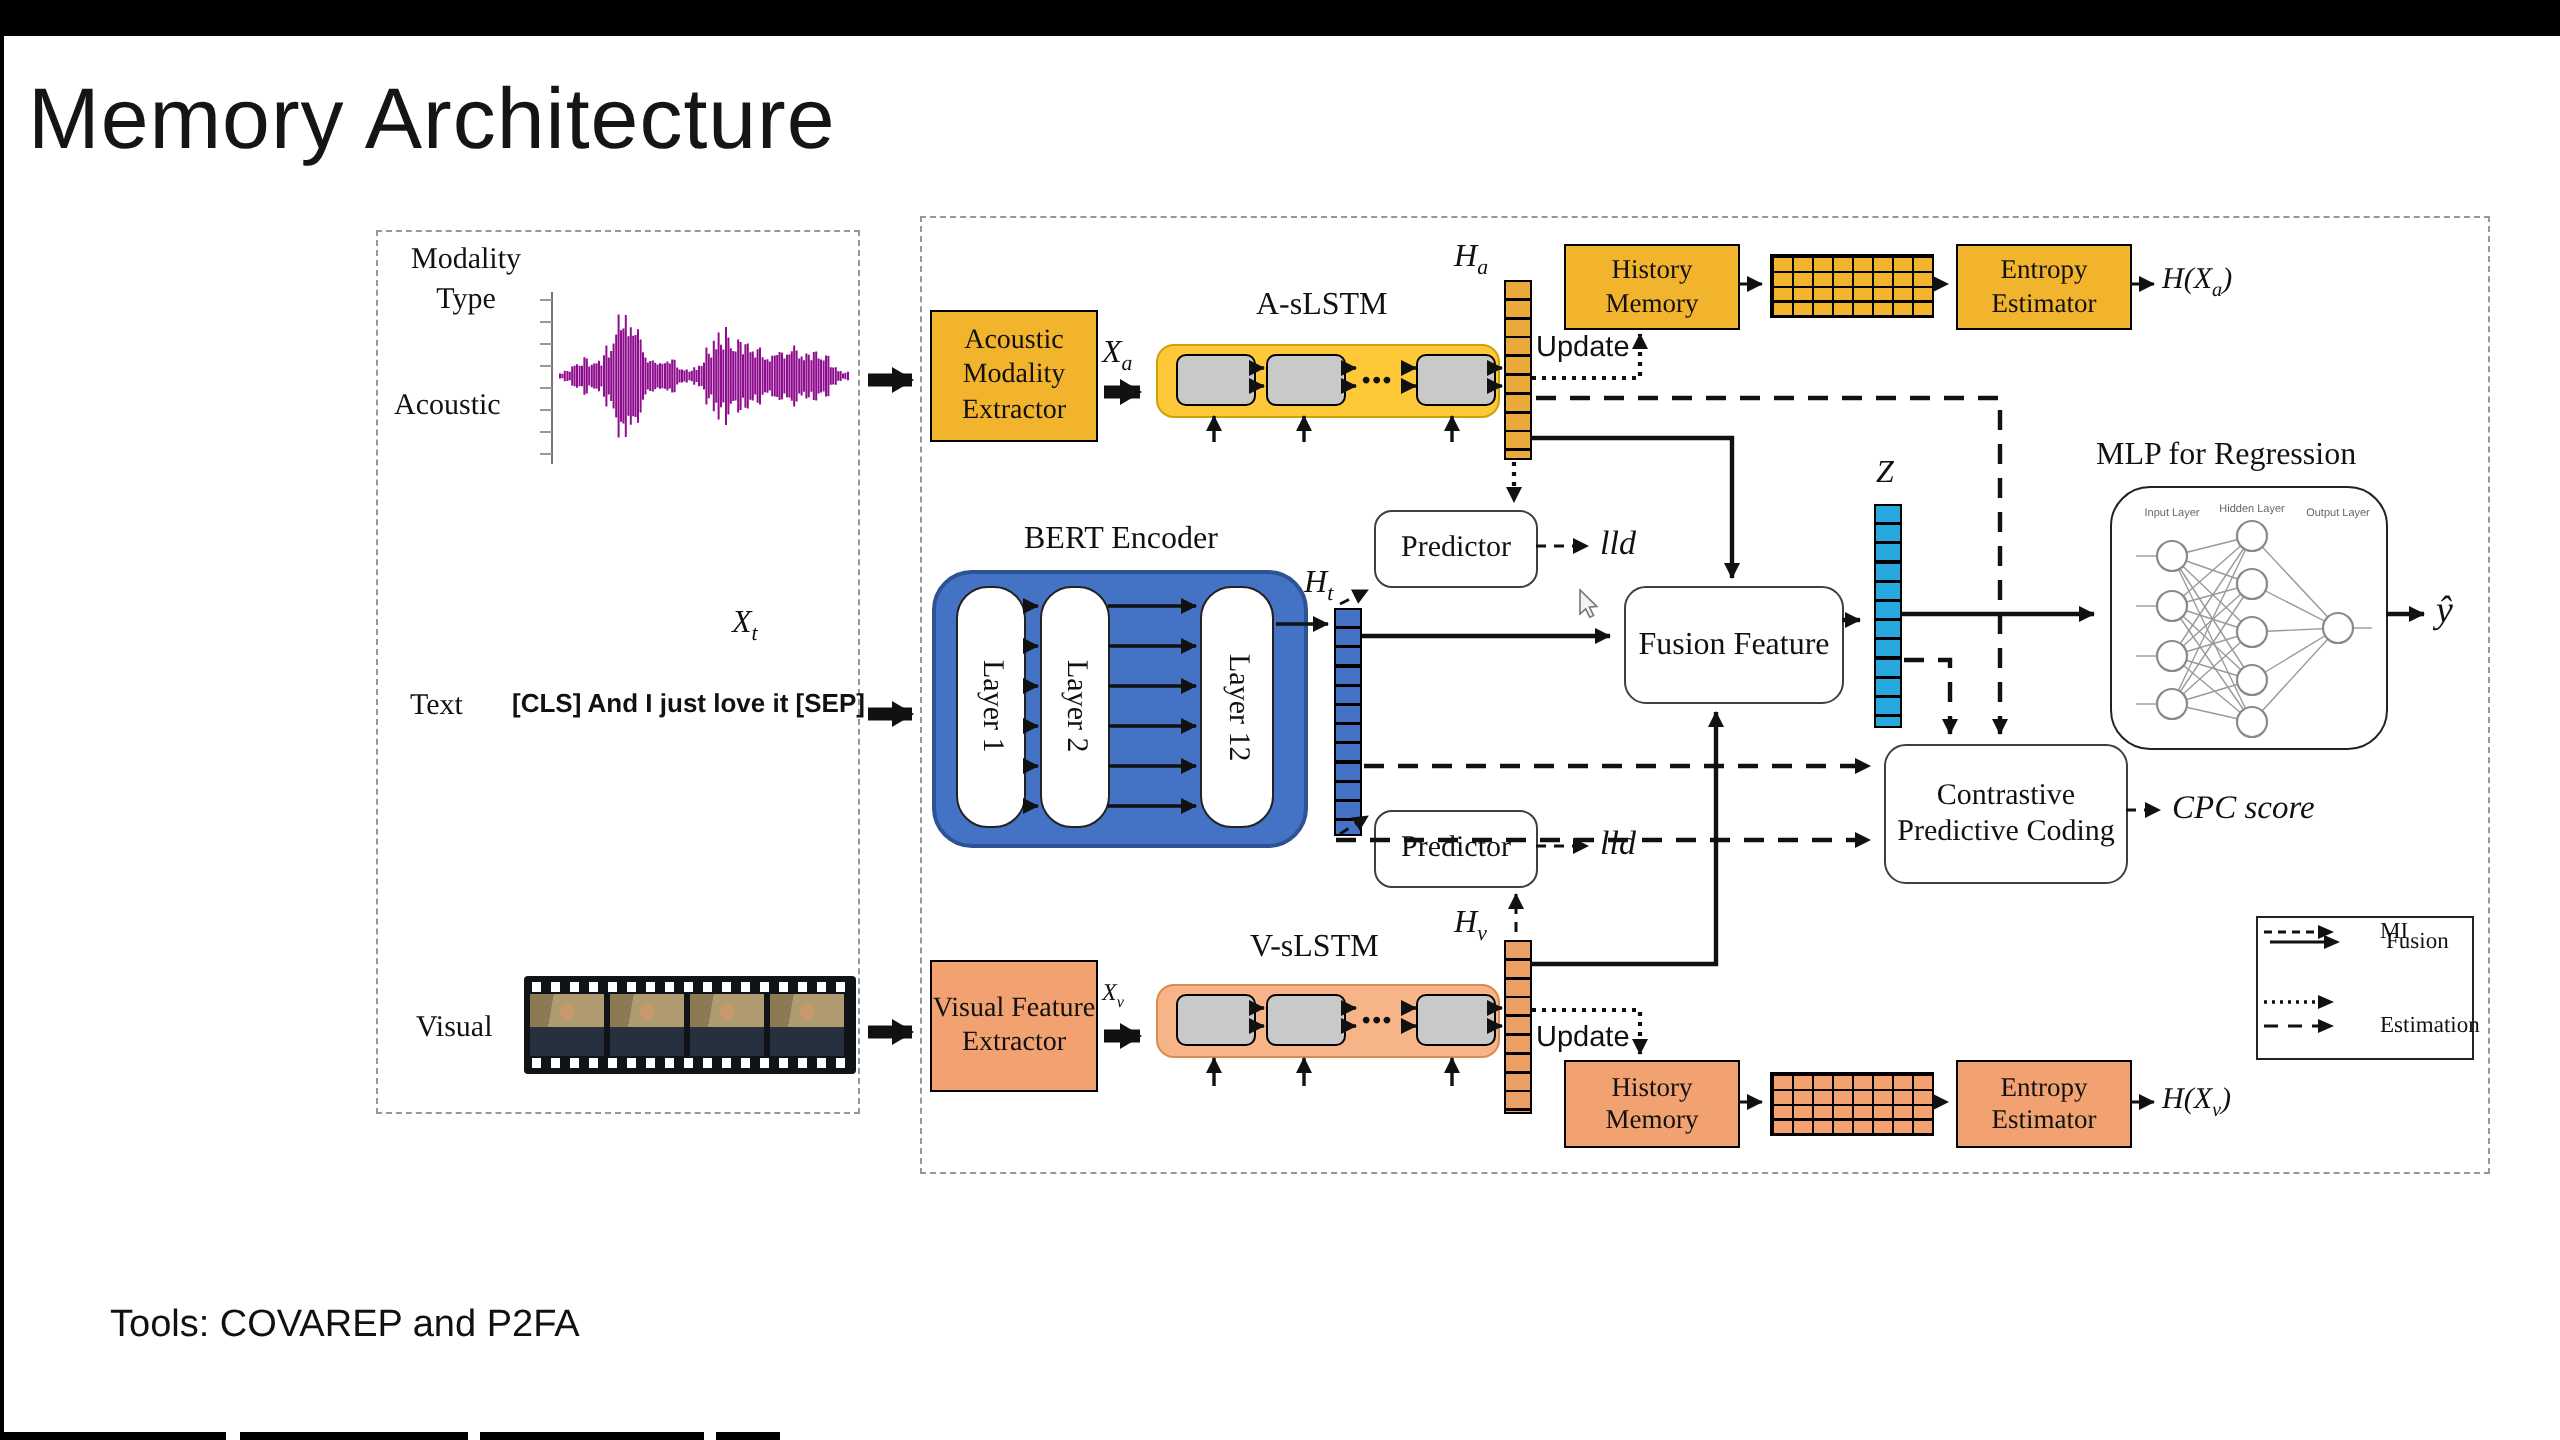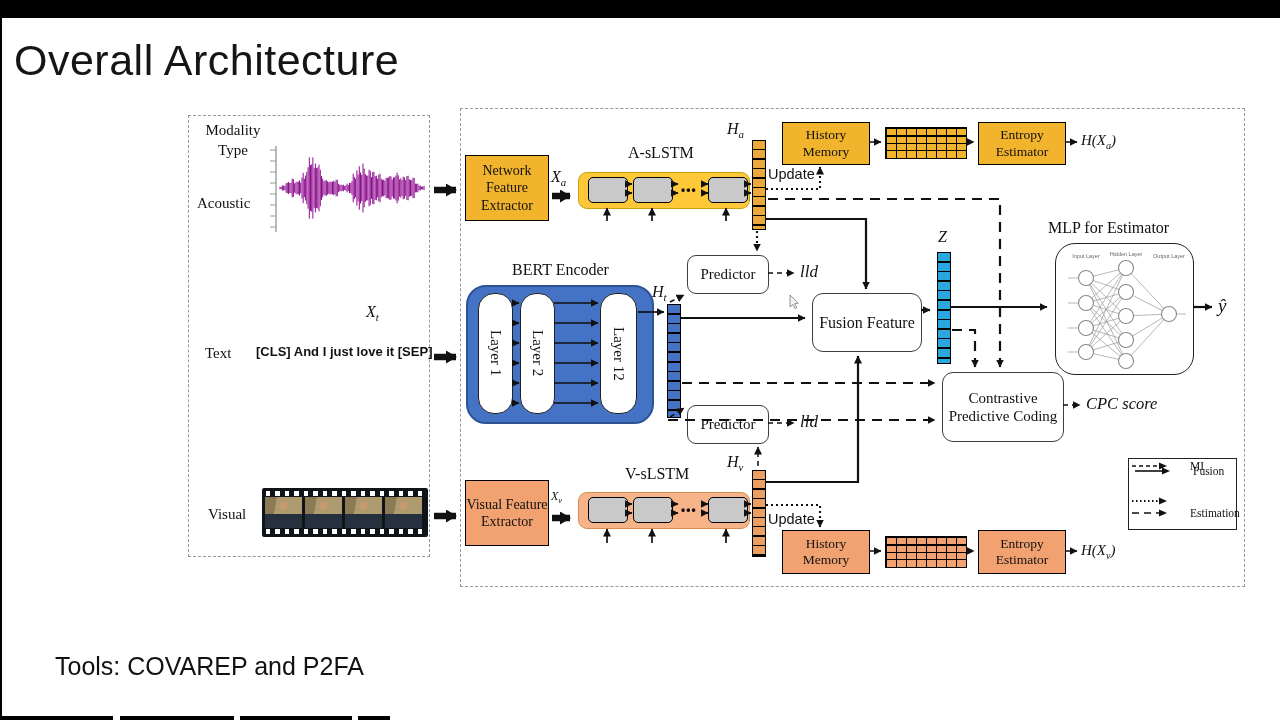--- a/index.html
+++ b/index.html
@@ -3,21 +3,21 @@
 <meta charset="utf-8">
 <style>
   html,body{margin:0;padding:0;background:#fff;}
   #stage{position:relative;width:1280px;height:720px;background:#fff;overflow:hidden;
          font-family:"Liberation Serif",serif;color:#111;}
   .abs{position:absolute;}
   #topbar{left:0;top:0;width:1280px;height:18px;background:#000;}
   #leftline{left:0;top:0;width:2px;height:720px;background:#000;}
   #title{left:14px;top:36px;font-family:"Liberation Sans",sans-serif;font-weight:300;
          font-size:43px;color:#151515;letter-spacing:.5px;}
-  #footer{left:55px;top:652px;font-family:"Liberation Sans",sans-serif;font-size:25px;color:#111;}
+  #footer{left:55px;top:652px;font-family:"Liberation Sans",sans-serif;font-size:19px;color:#111;}
   .dashedbox{border:1.6px dashed #8d9aa6;}
   
   .gbox{background:#F2B32D;border:1.7px solid #000;}
   .obox{background:#F2A171;border:1.7px solid #000;}
   .wbox{background:#fff;border:1.7px solid #3f3f3f;border-radius:9px;}
   .cbox{display:flex;align-items:center;justify-content:center;text-align:center;line-height:1.22;}
   .fs14{font-size:14px;} .fs15{font-size:15px;} .fs13{font-size:13.5px;} .fs16{font-size:16px;}
   .lab{font-size:15px;}
   .it{font-style:italic;}
   sub{font-size:.68em;}
@@ -50,21 +50,21 @@
       linear-gradient(100deg,#8c7a55 0 28%,#b09a6f 28% 100%);}
   svg text{font-family:"Liberation Sans",sans-serif;}
 </style>
 </head>
 <body>
 
 <div id="stage">
 
   <div class="abs" id="topbar"></div>
   <div class="abs" id="leftline"></div>
-  <div class="abs" id="title">Overall Architecture</div>
+  <div class="abs" id="title">Memory Architecture</div>
   <div class="abs" id="footer">Tools: COVAREP and P2FA</div>
 
   <div class="abs dashedbox" style="left:188px;top:115px;width:240px;height:440px;"></div>
   <div class="abs" style="left:196px;top:121px;width:74px;text-align:center;font-size:15px;line-height:1.3;">Modality Type</div>
   <div class="abs lab" style="left:197px;top:183px;margin-top:12px;">Acoustic</div>
   <div class="abs lab" style="left:205px;top:345px;">Text</div>
   <div class="abs lab" style="left:208px;top:506px;">Visual</div>
   <div class="abs it" style="left:366px;top:303px;font-size:16px;"><i>X</i><sub>t</sub></div>
   <div class="abs" style="left:256px;top:344px;font-family:'Liberation Sans',sans-serif;font-weight:bold;font-size:13px;">[CLS] And I just love it [SEP]</div>
 
@@ -89,21 +89,21 @@
       <div class="frame"></div>
       <div class="frame"></div>
       <div class="frame"></div>
       <div class="frame"></div>
     </div>
     <div class="sprocket"></div>
   </div>
 
   <div class="abs dashedbox" style="left:460px;top:108px;width:783px;height:477px;"></div>
 
-  <div class="abs gbox cbox fs14" style="left:465px;top:155px;width:82px;height:64px;">Network Feature Extractor</div>
+  <div class="abs gbox cbox fs14" style="left:465px;top:155px;width:82px;height:64px;">Acoustic Modality Extractor</div>
   <div class="abs it" style="left:551px;top:168px;font-size:16px;"><i>X</i><sub>a</sub></div>
   <div class="abs fs16" style="left:628px;top:144px;">A-sLSTM</div>
   <div class="abs lstmwrap" style="left:578px;top:172px;width:170px;height:35px;background:#FFC838;border:1.5px solid #caa20a;"></div>
   <div class="abs cell" style="left:588px;top:177px;"></div>
   <div class="abs cell" style="left:633px;top:177px;"></div>
   <div class="abs cell" style="left:708px;top:177px;"></div>
   <div class="abs dots" style="left:681px;top:183px;">•••</div>
   <div class="abs it" style="left:727px;top:120px;font-size:16px;font-family:Liberation Serif, serif;"><i>H</i><sub>a</sub></div>
   <div class="abs vcol" style="left:752px;top:140px;height:88px;background:repeating-linear-gradient(to bottom,#EBA93B 0 8px,#000 8px 9.4px);"></div>
   <div class="abs" style="left:768px;top:166px;font-family:'Liberation Sans',sans-serif;font-size:14.5px;">Update</div>
@@ -127,21 +127,21 @@
   <div class="abs vcol" style="left:667px;top:304px;height:112px;background:repeating-linear-gradient(to bottom,#4472C4 0 8px,#000 8px 9.6px);"></div>
 
   <div class="abs wbox cbox fs15" style="left:687px;top:255px;width:80px;height:37px;">Predictor</div>
   <div class="abs it" style="left:800px;top:262px;font-size:17px;">lld</div>
   <div class="abs wbox cbox fs15" style="left:687px;top:405px;width:80px;height:37px;">Predictor</div>
   <div class="abs it" style="left:800px;top:412px;font-size:17px;">lld</div>
 
   <div class="abs wbox cbox fs16" style="left:812px;top:293px;width:108px;height:57px;border-radius:11px;">Fusion Feature</div>
   <div class="abs it" style="left:938px;top:228px;font-size:16px;">Z</div>
   <div class="abs vcol" style="left:937px;top:252px;height:110px;background:repeating-linear-gradient(to bottom,#29A8DF 0 8px,#000 8px 9.6px);"></div>
-  <div class="abs fs16" style="left:1048px;top:219px;">MLP for Estimator</div>
+  <div class="abs fs16" style="left:1048px;top:219px;">MLP for Regression</div>
   <div class="abs wbox" style="left:1055px;top:243px;width:137px;height:130px;border-radius:20px;border-color:#222;"></div>
   <svg class="abs" style="left:1056px;top:244px;" width="135" height="128">
     <g id="nnedges" stroke="#9a9a9a" stroke-width="0.7">
         <line x1="30" y1="34" x2="70" y2="24"></line>
         <line x1="30" y1="34" x2="70" y2="48"></line>
         <line x1="30" y1="34" x2="70" y2="72"></line>
         <line x1="30" y1="34" x2="70" y2="96"></line>
         <line x1="30" y1="34" x2="70" y2="117"></line>
         <line x1="30" y1="59" x2="70" y2="24"></line>
         <line x1="30" y1="59" x2="70" y2="48"></line>

